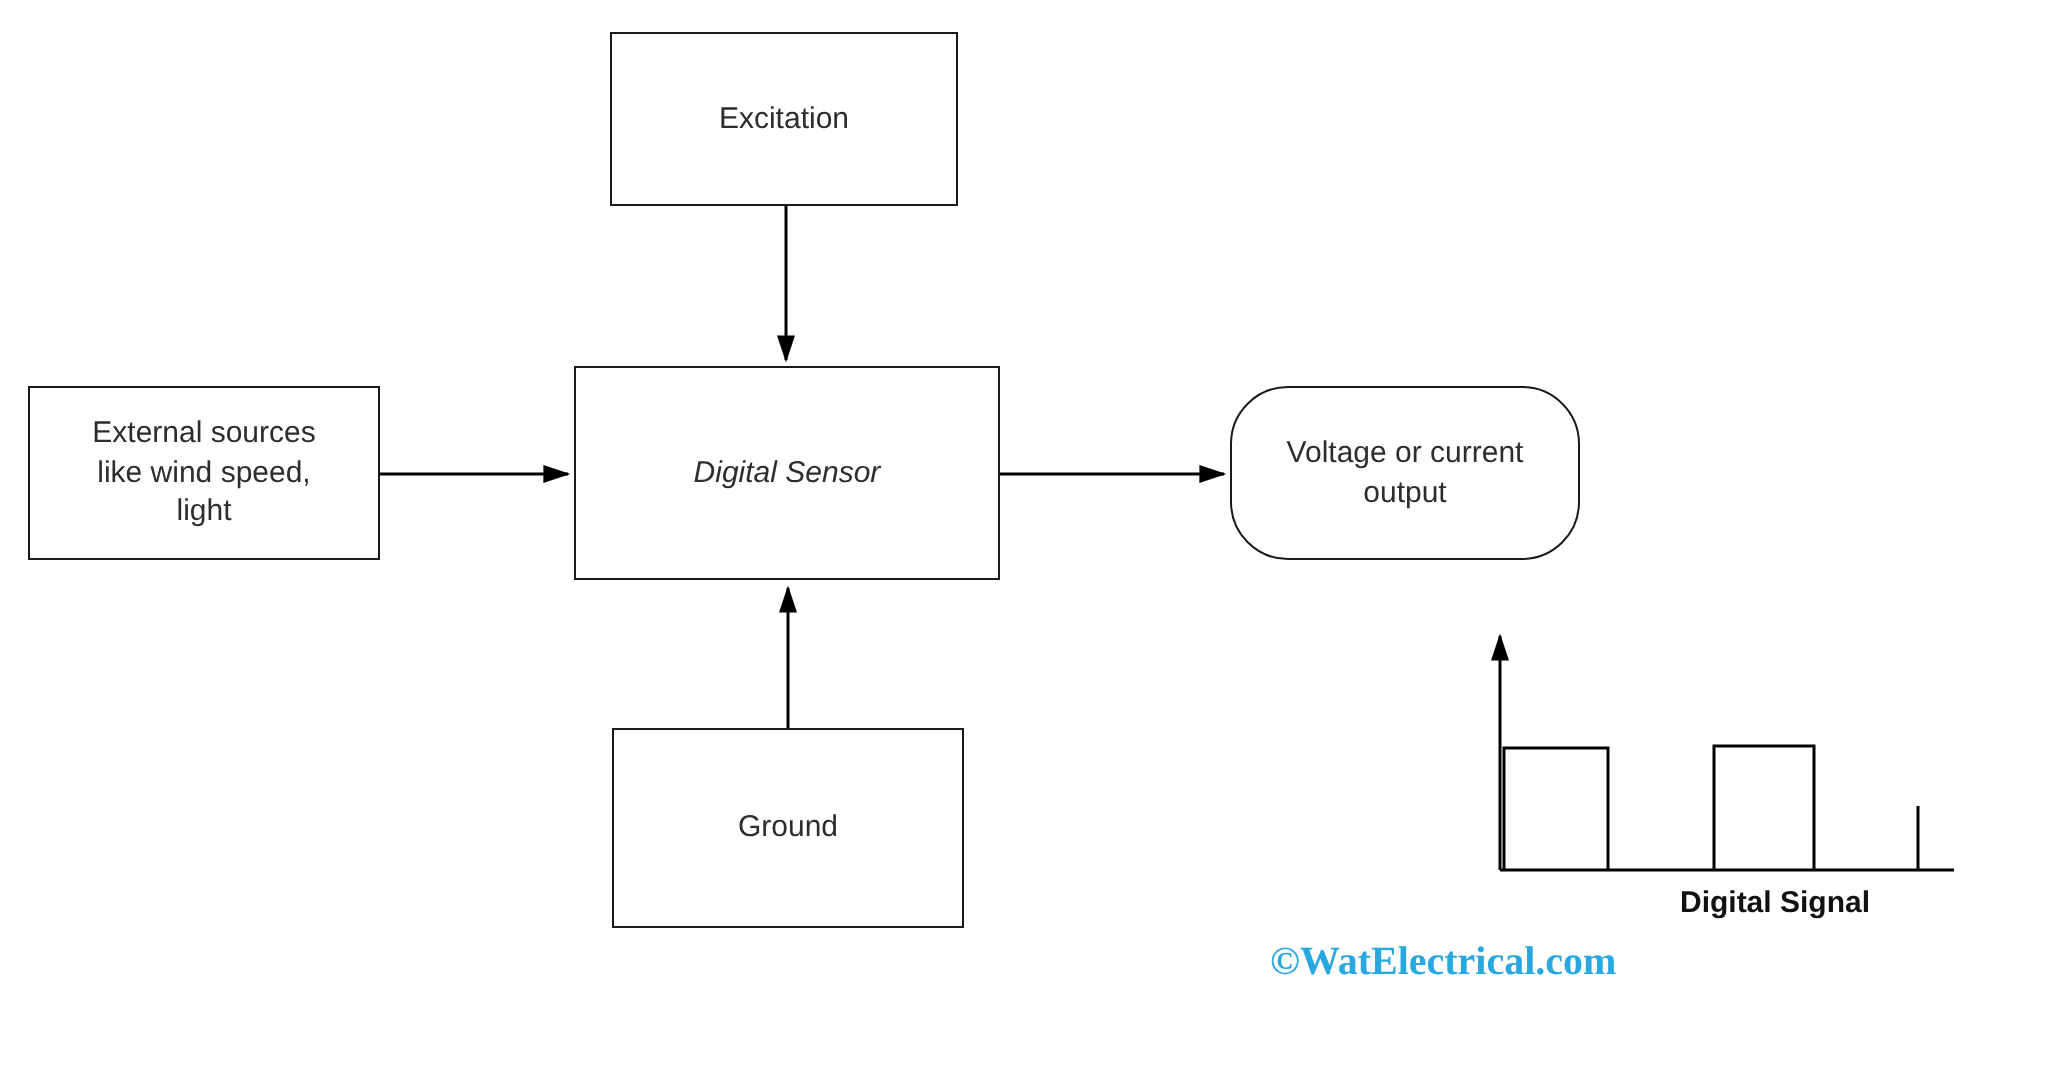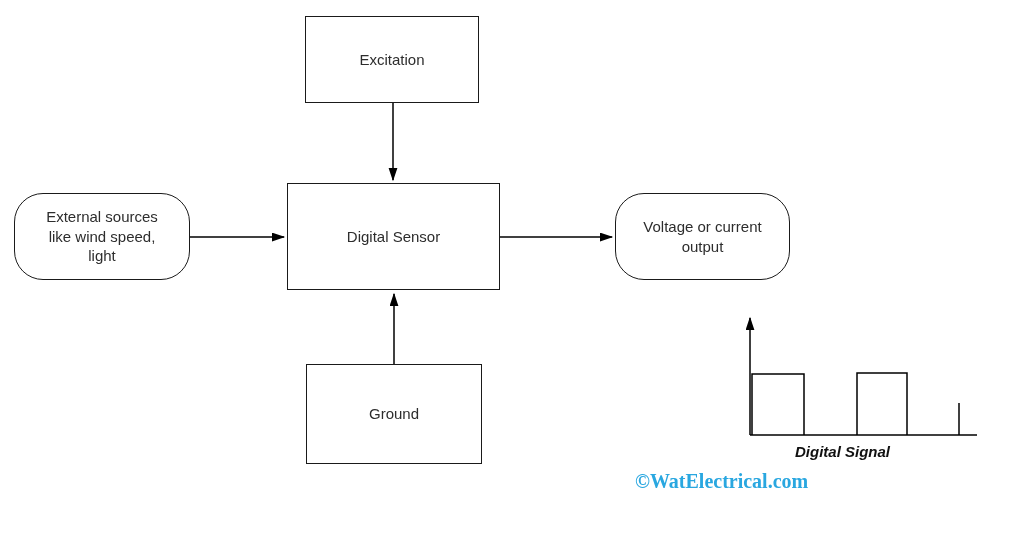--- a/index.html
+++ b/index.html
@@ -15,27 +15,27 @@
     position:absolute;
     border:1.5px solid #1a1a1a;
     background:#ffffff;
     display:flex;align-items:center;justify-content:center;
     text-align:center;
     font-size:15px;line-height:1.3;color:#2d2d2d;
     box-sizing:border-box;
     padding:4px 27px;
   }
   .box-excitation{left:305px;top:16px;width:174px;height:87px;}
-  .box-external{left:14px;top:193px;width:176px;height:87px;border-radius:29px;}
-  .box-sensor{left:287px;top:183px;width:213px;height:107px;}
+  .box-external{left:14px;top:193px;width:176px;height:87px;}
+  .box-sensor{left:287px;top:183px;width:213px;height:107px;font-style:italic;}
   .box-output{left:615px;top:193px;width:175px;height:87px;border-radius:29px;}
   .box-ground{left:306px;top:364px;width:176px;height:100px;}
   .signal-caption{
     position:absolute;left:795px;top:443px;width:140px;
-    text-align:left;font-size:15px;font-weight:bold;color:#111111;font-style:italic;
+    text-align:right;font-size:15px;font-weight:bold;color:#111111;
   }
   .watermark{
     position:absolute;left:635px;top:470px;
     font-family:"Liberation Serif","DejaVu Serif",serif;
     font-weight:bold;font-size:20px;color:#29a7e0;
     white-space:nowrap;
   }
 </style>
 </head>
 <body>

